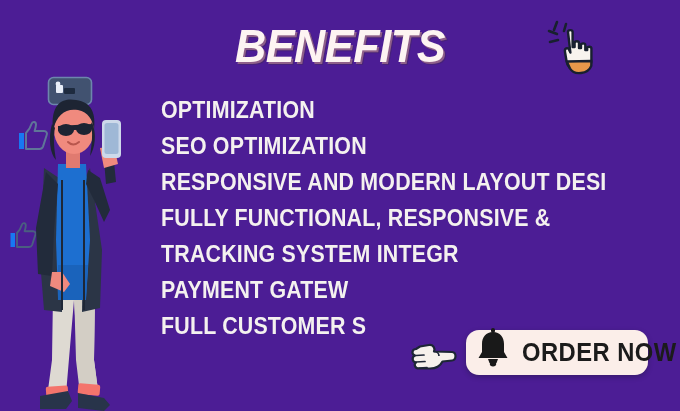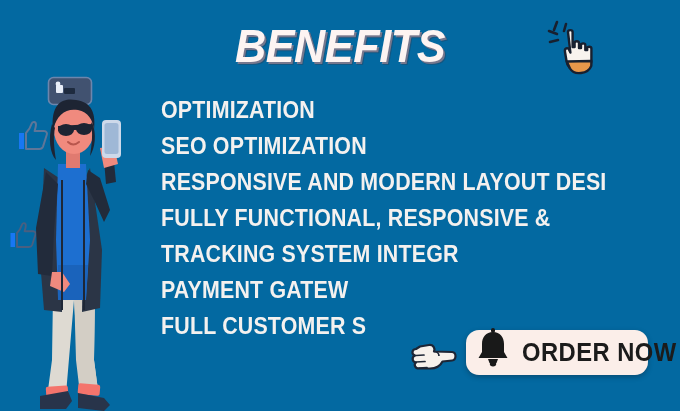--- a/index.html
+++ b/index.html
@@ -9,21 +9,21 @@
   }
   body {
     font-family: "Liberation Sans", sans-serif;
   }
 
   .canvas {
     position: relative;
     width: 680px;
     height: 411px;
     overflow: hidden;
-    background: #0369a1;
+    background: #4c1d95;
   }
 
   
   .title {
     position: absolute;
     left: 0;
     top: 22px;
     width: 680px;
     text-align: center;
     font-family: "Liberation Sans Narrow", "Liberation Sans", sans-serif;

